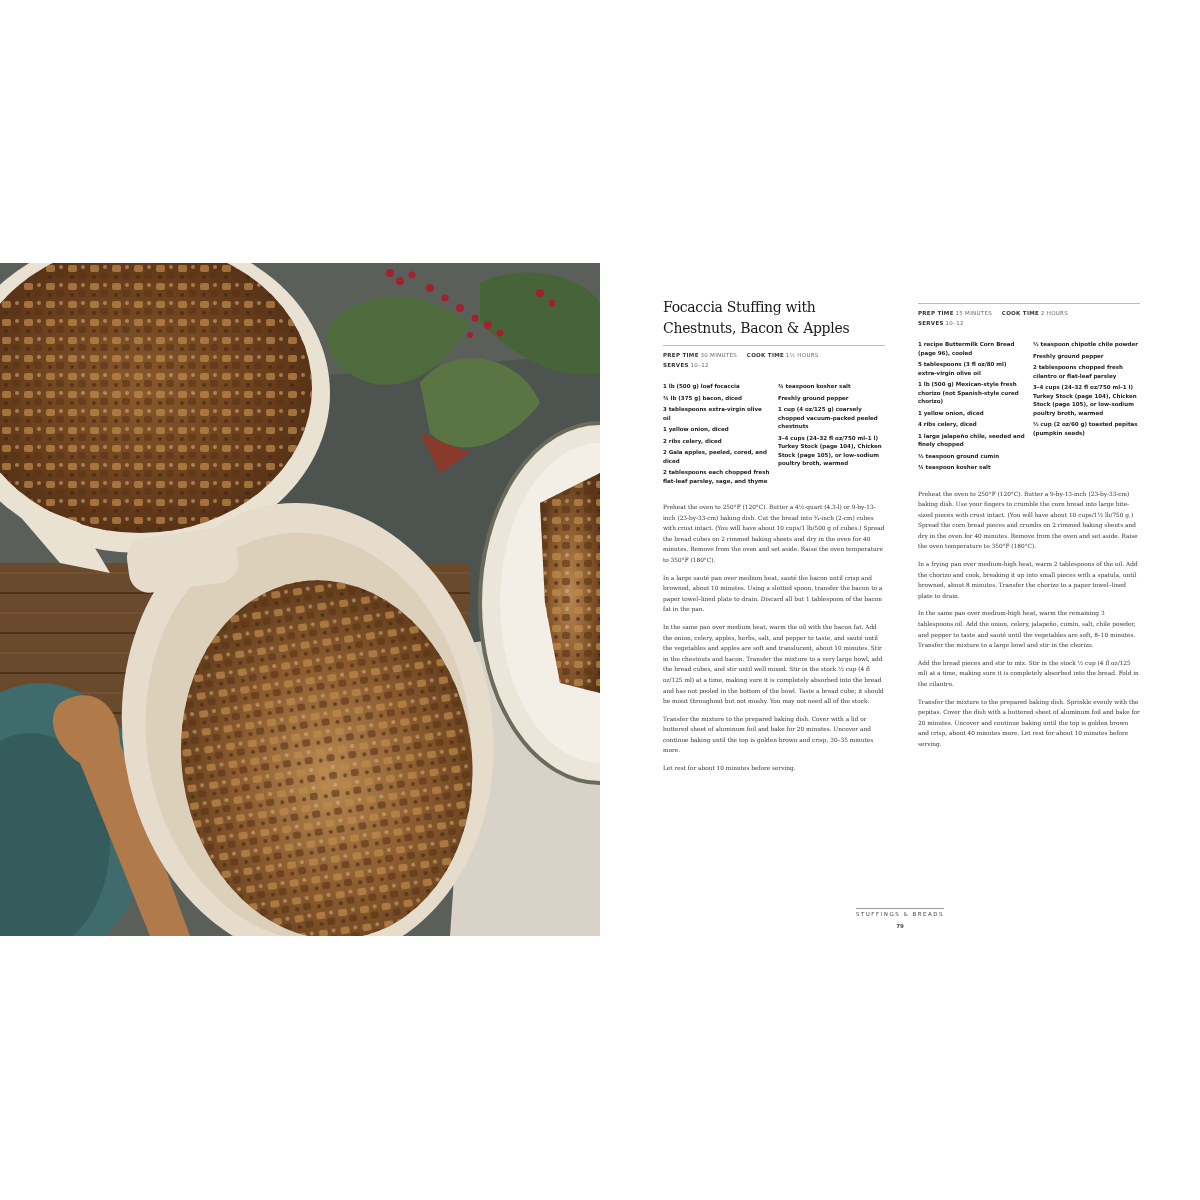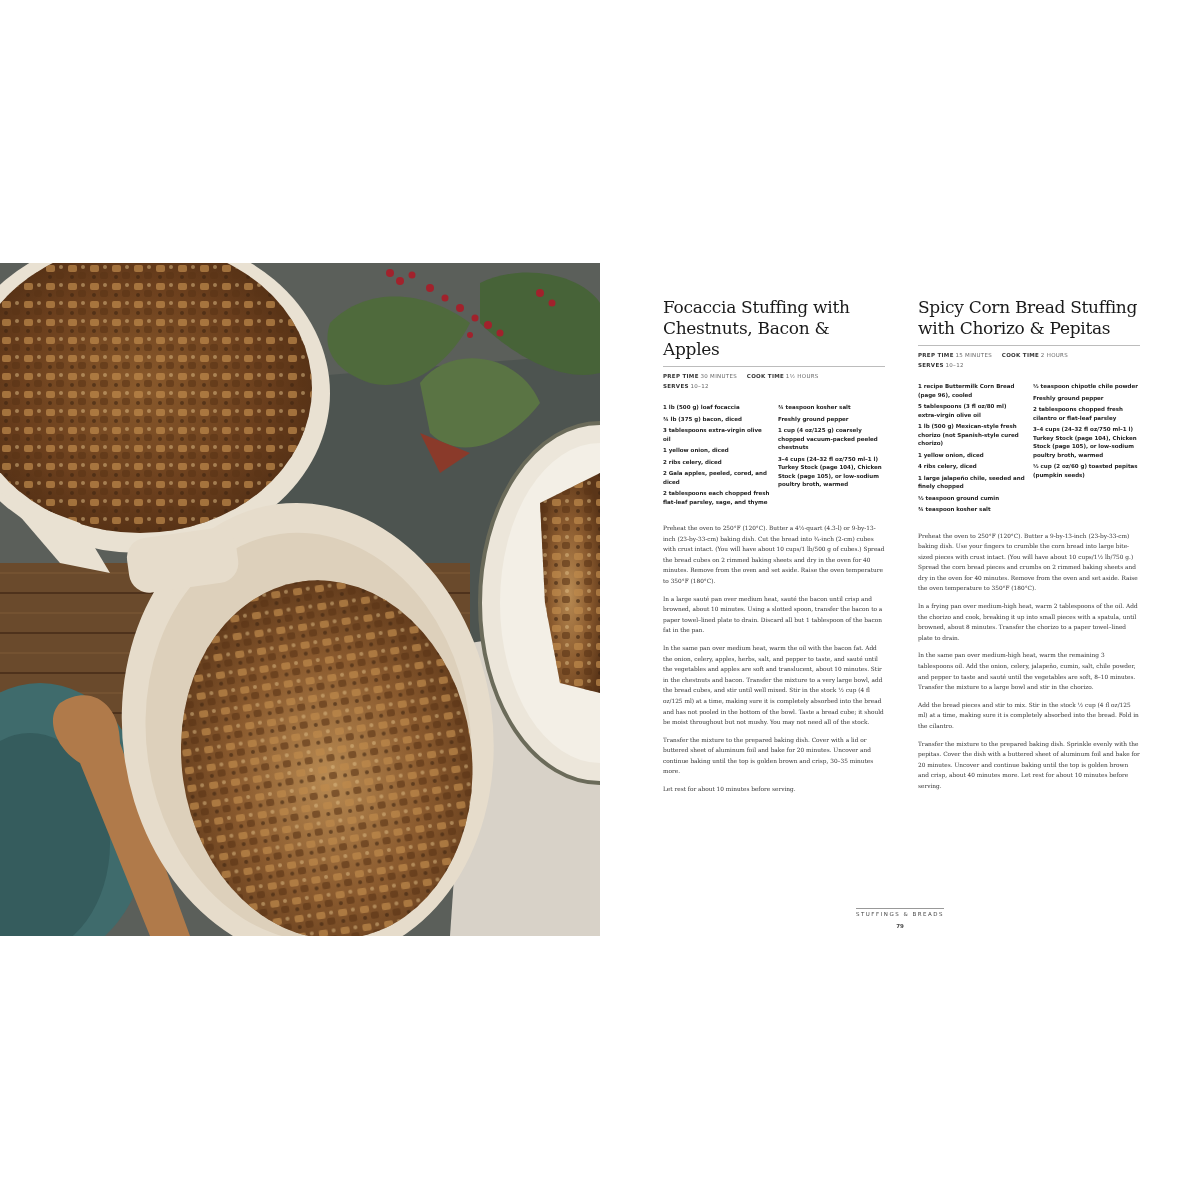--- a/index.html
+++ b/index.html
@@ -6,21 +6,21 @@
   body { width:1200px; height:1200px; position:relative; overflow:hidden; font-family:"DejaVu Serif", serif; }
   .spread { position:absolute; left:0; top:263px; width:1200px; height:673px; }
   
   .photo { position:absolute; left:0; top:0; width:600px; height:673px; overflow:hidden; background:#4a4f4c; }
   .photo svg { display:block; }
   
   .page { position:absolute; left:600px; top:0; width:600px; height:673px; background:#ffffff; }
   .col { position:absolute; top:34px; width:222px; color:#222; }
   .col.c1 { left:63px; }
   .col.c2 { left:318px; }
-  .title { font-family:"DejaVu Serif", serif; font-size:17px; line-height:21px; font-weight:normal; color:#1a1a1a; margin:0 0 6px 0; letter-spacing:-0.3px; }
+  .title { font-family:"DejaVu Serif", serif; font-size:14px; line-height:21px; font-weight:normal; color:#1a1a1a; margin:0 0 6px 0; letter-spacing:-0.3px; }
   .rule { height:1px; background:#bcbcbc; margin:6px 0 4px 0; }
   .meta { font-family:"DejaVu Sans", sans-serif; font-size:5.5px; line-height:10px; color:#333; }
   .meta b { font-weight:bold; letter-spacing:0.3px; }
   .meta span.v { color:#666; margin-right:8px; letter-spacing:0.3px; }
   .ingredients { display:flex; gap:8px; margin-top:12px; }
   .ingredients ul { list-style:none; padding:0; margin:0; width:107px; }
   .ingredients li { font-family:"DejaVu Sans", sans-serif; font-size:5.5px; line-height:8.5px; font-weight:bold; color:#222; margin-bottom:3px; }
   .method { margin-top:14px; }
   .method p { font-family:"DejaVu Serif", serif; font-size:5.8px; line-height:10.6px; color:#333; margin:0 0 7px 0; text-align:left; }
   .footer { position:absolute; left:0; width:600px; top:638px; text-align:center; }
@@ -143,21 +143,20 @@
       <div class="method">
         <p>Preheat the oven to 250°F (120°C). Butter a 4½-quart (4.3-l) or 9-by-13-inch (23-by-33-cm) baking dish. Cut the bread into ¾-inch (2-cm) cubes with crust intact. (You will have about 10 cups/1 lb/500 g of cubes.) Spread the bread cubes on 2 rimmed baking sheets and dry in the oven for 40 minutes. Remove from the oven and set aside. Raise the oven temperature to 350°F (180°C).</p>
         <p>In a large sauté pan over medium heat, sauté the bacon until crisp and browned, about 10 minutes. Using a slotted spoon, transfer the bacon to a paper towel–lined plate to drain. Discard all but 1 tablespoon of the bacon fat in the pan.</p>
         <p>In the same pan over medium heat, warm the oil with the bacon fat. Add the onion, celery, apples, herbs, salt, and pepper to taste, and sauté until the vegetables and apples are soft and translucent, about 10 minutes. Stir in the chestnuts and bacon. Transfer the mixture to a very large bowl, add the bread cubes, and stir until well mixed. Stir in the stock ½ cup (4 fl oz/125 ml) at a time, making sure it is completely absorbed into the bread and has not pooled in the bottom of the bowl. Taste a bread cube; it should be moist throughout but not mushy. You may not need all of the stock.</p>
         <p>Transfer the mixture to the prepared baking dish. Cover with a lid or buttered sheet of aluminum foil and bake for 20 minutes. Uncover and continue baking until the top is golden brown and crisp, 30–35 minutes more.</p>
         <p>Let rest for about 10 minutes before serving.</p>
       </div>
     </div>
 
     <div class="col c2">
-      <h2 class="title">Spicy Corn Bread Stuffing with Chorizo &amp; Pepitas</h2>
       <div class="rule"></div>
       <div class="meta">
         <b>PREP TIME</b>
         <span class="v">15 MINUTES</span>
         <b>COOK TIME</b>
         <span class="v">2 HOURS</span><br>
         <b>SERVES</b>
         <span class="v">10–12</span>
       </div>
       <div class="ingredients">

